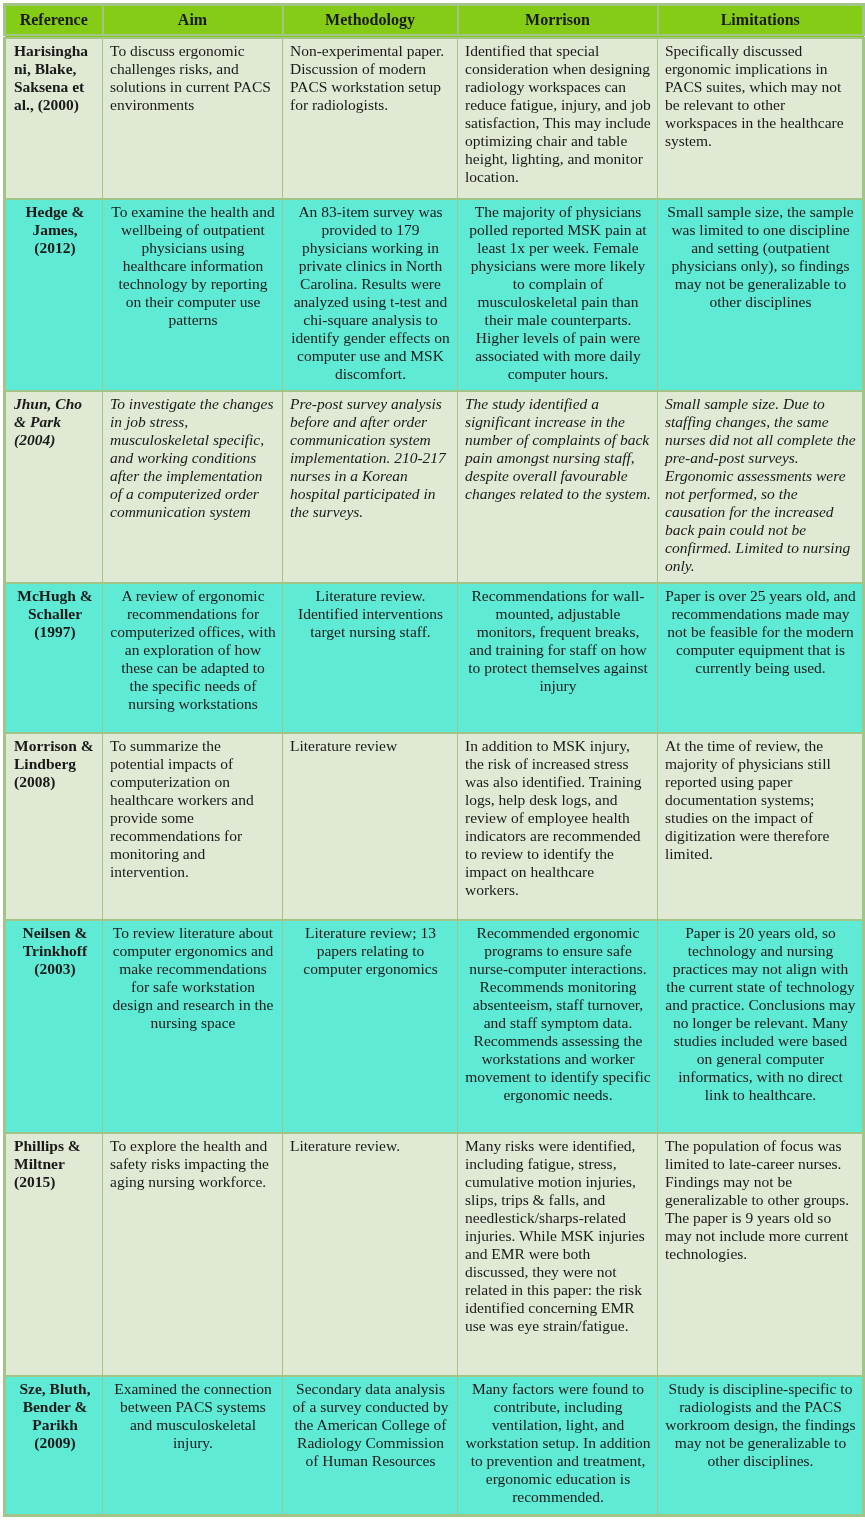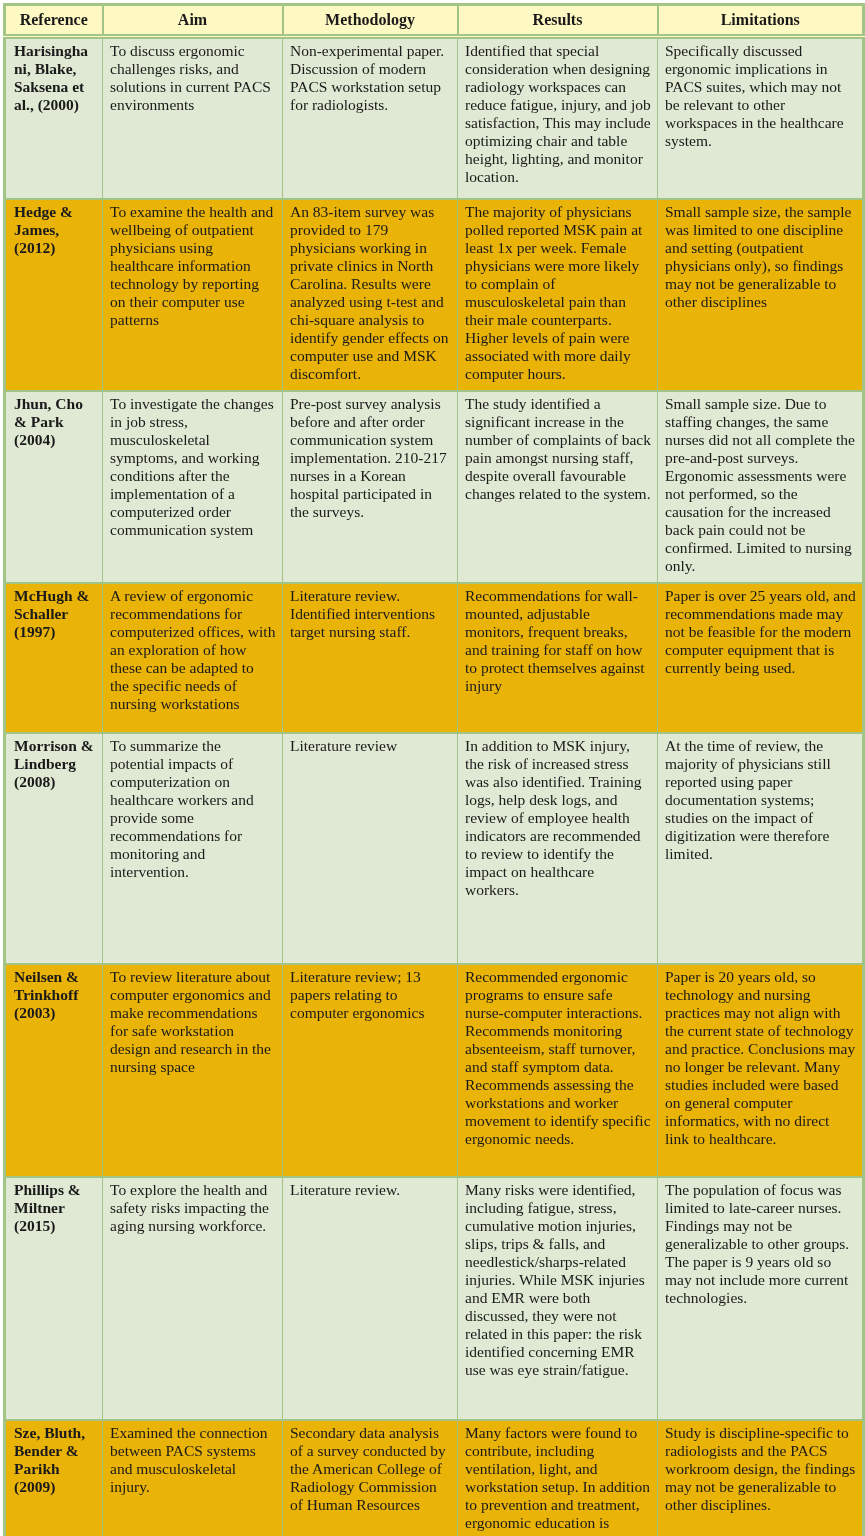--- a/index.html
+++ b/index.html
@@ -17,21 +17,21 @@
     font-family:"Liberation Serif","DejaVu Serif",serif;
     color:var(--text);
   }
   table#lit-table{
     border-collapse:collapse;
     table-layout:fixed;
     width:859px;
     border:3px solid var(--border-green);
   }
   th{
-    background:#fef9c3;
+    background:#84cc16;
     border-left:2px solid var(--border-green);
     border-right:2px solid var(--border-green);
     border-bottom:5px double var(--border-green);
     font-size:16px;
     font-weight:bold;
     text-align:center;
     vertical-align:middle;
     height:26px;
     padding:1px 4px;
   }
@@ -43,73 +43,73 @@
     line-height:18px;
     padding:3px 6px 3px 7px;
     overflow-wrap:anywhere;
     word-wrap:break-word;
   }
   td.ref{
     font-weight:bold;
     padding-left:8px;
   }
   tr.band-green td{background:var(--row-green);}
-  tr.band-white td{background:#eab308;}
+  tr.band-white td{background:#5eead4;text-align:center;}
 </style>
 </head>
 <body>
 
 <div id="page">
   <table id="lit-table">
     <colgroup>
       <col style="width:98px">
       <col style="width:180px">
       <col style="width:175px">
       <col style="width:200px">
       <col style="width:206px">
     </colgroup>
     <thead>
       <tr>
         <th>Reference</th>
         <th>Aim</th>
         <th>Methodology</th>
-        <th>Results</th>
+        <th>Morrison</th>
         <th>Limitations</th>
       </tr>
     </thead>
     <tbody id="table-body">
         <tr class="band-green" style="height: 162px;">
     <td class="ref">Harisinghani, Blake, Saksena et al., (2000)</td>
     <td>To discuss ergonomic challenges risks, and solutions in current PACS environments</td>
     <td>Non-experimental paper. Discussion of modern PACS workstation setup for radiologists.</td>
     <td>Identified that special consideration when designing radiology workspaces can reduce fatigue, injury, and job satisfaction, This may include optimizing chair and table height, lighting, and monitor location.</td>
     <td>Specifically discussed ergonomic implications in PACS suites, which may not be relevant to other workspaces in the healthcare system.</td>
   </tr>
         <tr class="band-white" style="height: 192px;">
     <td class="ref">Hedge &amp; James, (2012)</td>
     <td>To examine the health and wellbeing of outpatient physicians using healthcare information technology by reporting on their computer use patterns</td>
     <td>An 83-item survey was provided to 179 physicians working in private clinics in North Carolina. Results were analyzed using t-test and chi-square analysis to identify gender effects on computer use and MSK discomfort.</td>
     <td>The majority of physicians polled reported MSK pain at least 1x per week. Female physicians were more likely to complain of musculoskeletal pain than their male counterparts. Higher levels of pain were associated with more daily computer hours.</td>
     <td>Small sample size, the sample was limited to one discipline and setting (outpatient physicians only), so findings may not be generalizable to other disciplines</td>
   </tr>
-        <tr class="band-green" style="height: 192px;">
+        <tr class="band-green" style="height: 192px; font-style: italic;">
     <td class="ref">Jhun, Cho &amp; Park (2004)</td>
-    <td>To investigate the changes in job stress, musculoskeletal symptoms, and working conditions after the implementation of a computerized order communication system</td>
+    <td>To investigate the changes in job stress, musculoskeletal specific, and working conditions after the implementation of a computerized order communication system</td>
     <td>Pre-post survey analysis before and after order communication system implementation. 210-217 nurses in a Korean hospital participated in the surveys.</td>
     <td>The study identified a significant increase in the number of complaints of back pain amongst nursing staff, despite overall favourable changes related to the system.</td>
     <td>Small sample size. Due to staffing changes, the same nurses did not all complete the pre-and-post surveys. Ergonomic assessments were not performed, so the causation for the increased back pain could not be confirmed. Limited to nursing only.</td>
   </tr>
         <tr class="band-white" style="height: 150px;">
     <td class="ref">McHugh &amp; Schaller (1997)</td>
     <td>A review of ergonomic recommendations for computerized offices, with an exploration of how these can be adapted to the specific needs of nursing workstations</td>
     <td>Literature review. Identified interventions target nursing staff.</td>
     <td>Recommendations for wall-mounted, adjustable monitors, frequent breaks, and training for staff on how to protect themselves against injury</td>
     <td>Paper is over 25 years old, and recommendations made may not be feasible for the modern computer equipment that is currently being used.</td>
   </tr>
-        <tr class="band-green" style="height: 231px;">
+        <tr class="band-green" style="height: 187px;">
     <td class="ref">Morrison &amp; Lindberg (2008)</td>
     <td>To summarize the potential impacts of computerization on healthcare workers and provide some recommendations for monitoring and intervention.</td>
     <td>Literature review</td>
     <td>In addition to MSK injury, the risk of increased stress was also identified. Training logs, help desk logs, and review of employee health indicators are recommended to review to identify the impact on healthcare workers.</td>
     <td>At the time of review, the majority of physicians still reported using paper documentation systems; studies on the impact of digitization were therefore limited.</td>
   </tr>
         <tr class="band-white" style="height: 213px; margin-left: 32px;">
     <td class="ref">Neilsen &amp; Trinkhoff (2003)</td>
     <td>To review literature about computer ergonomics and make recommendations for safe workstation design and research in the nursing space</td>
     <td>Literature review; 13 papers relating to computer ergonomics</td>

